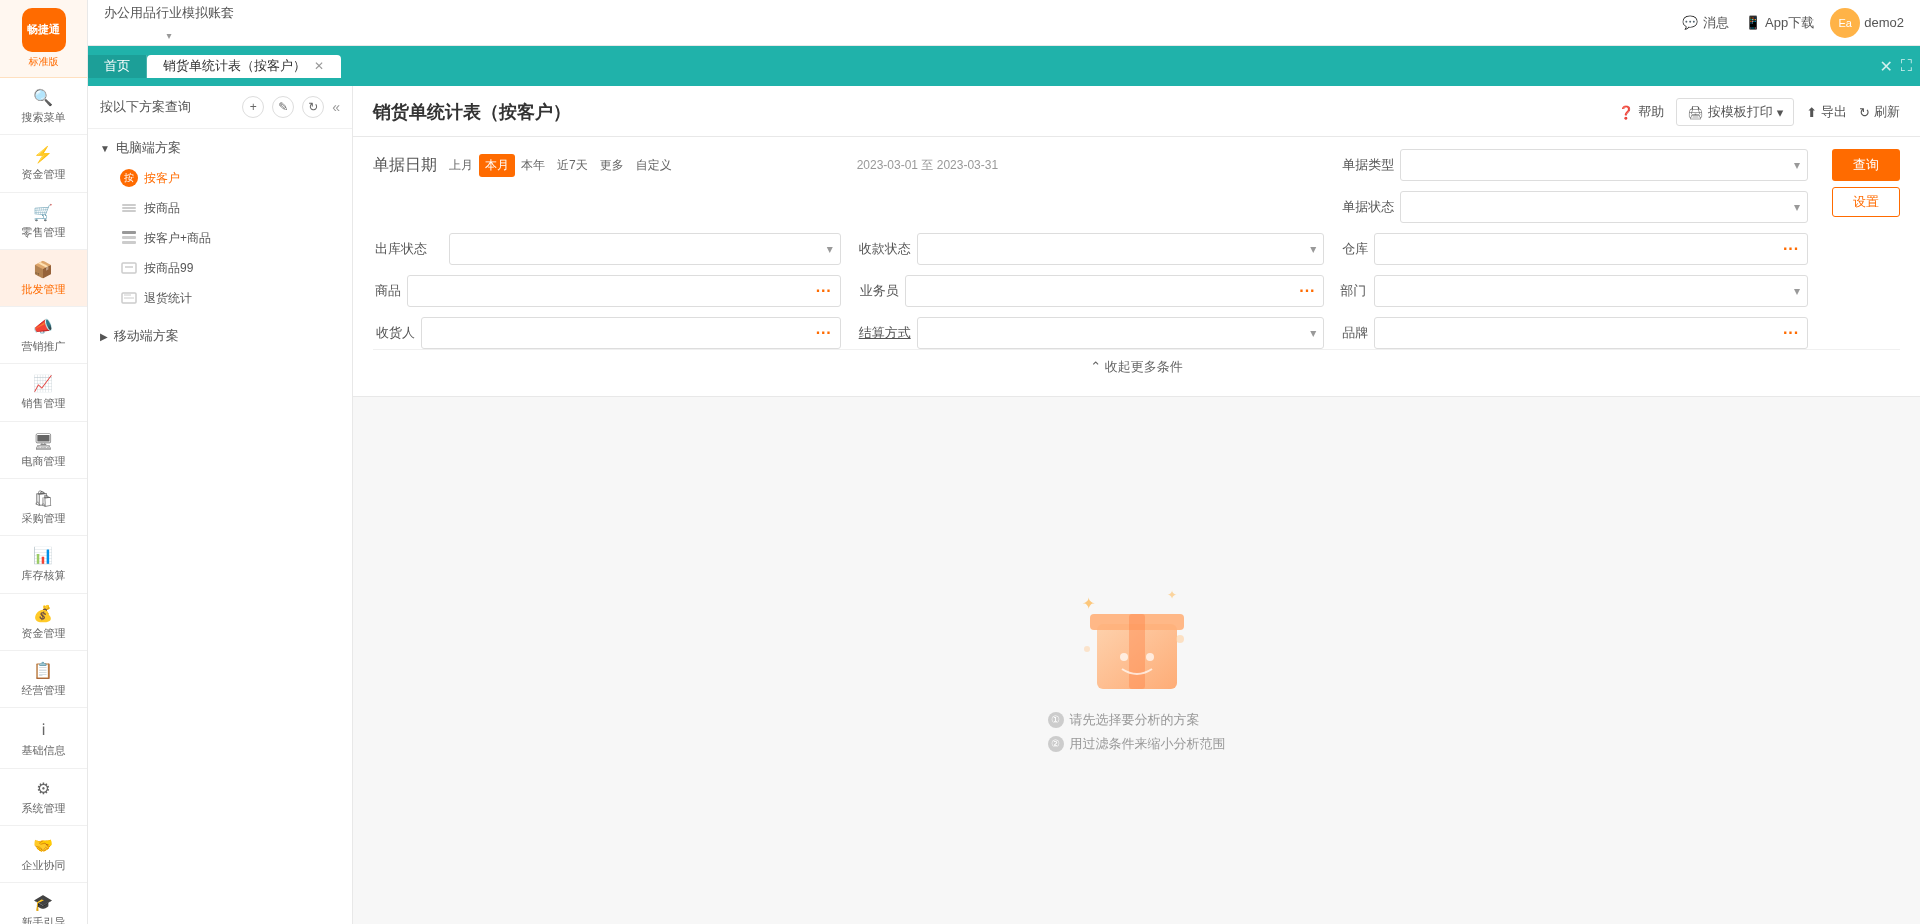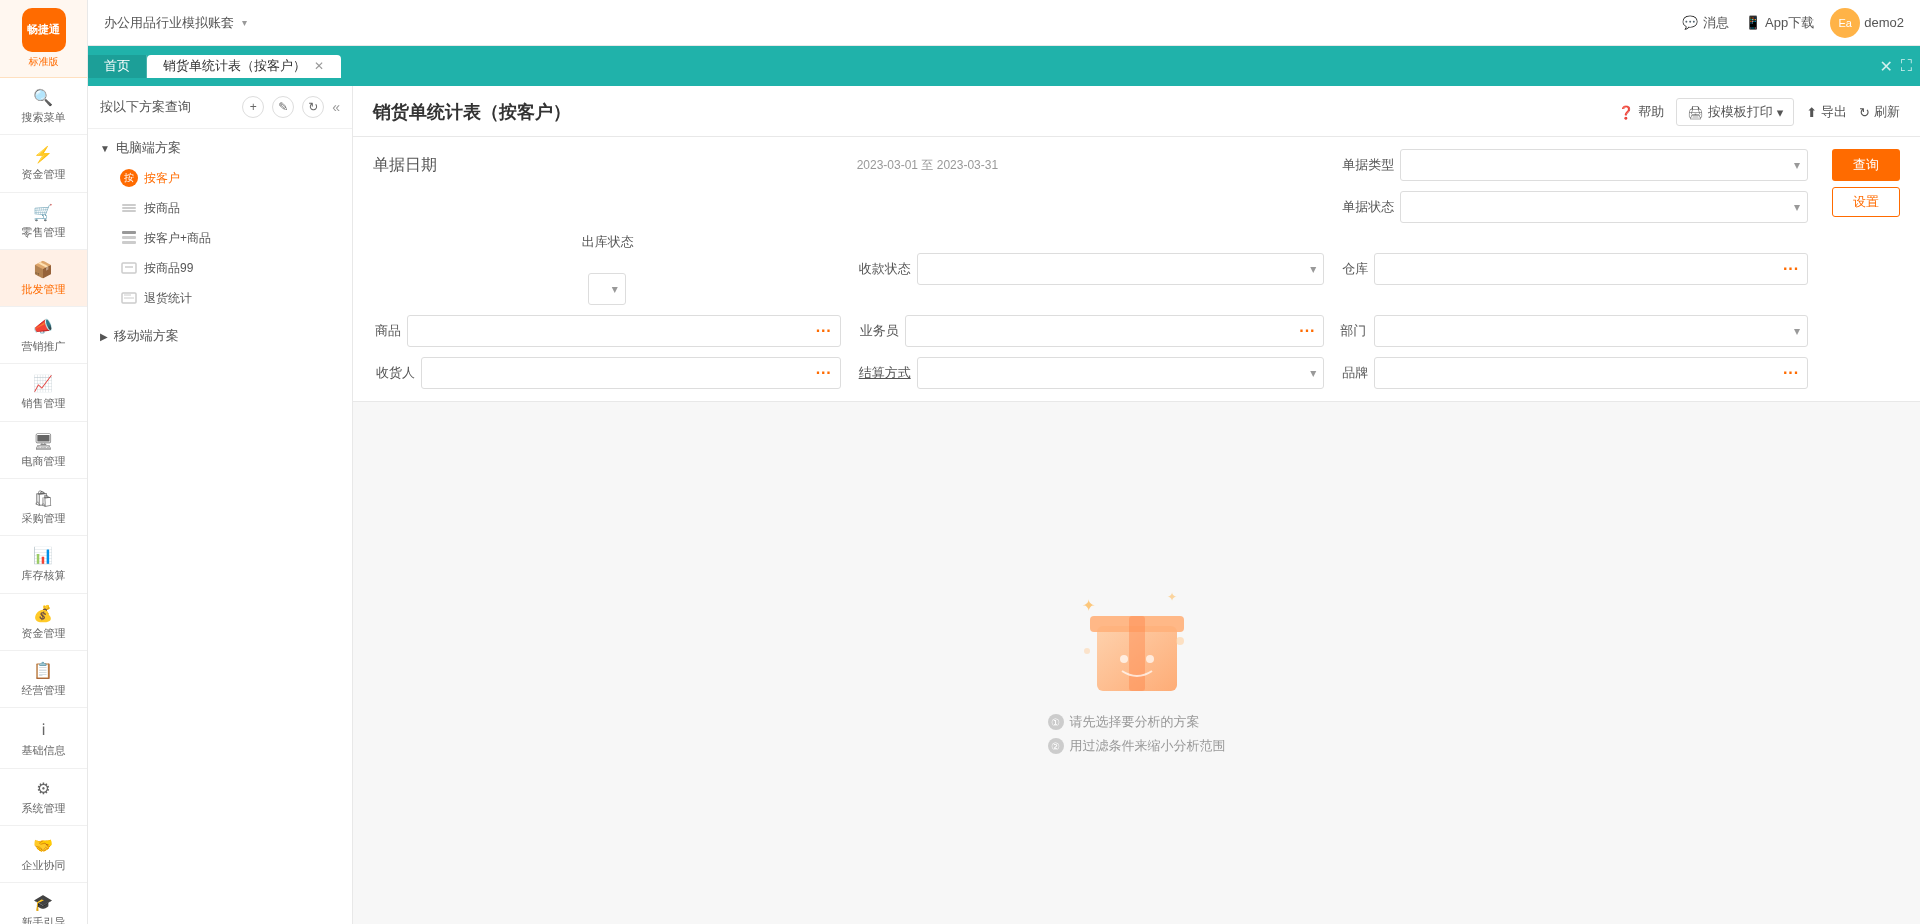--- a/index.html
+++ b/index.html
@@ -13,21 +13,21 @@
     .sidebar-item { width: 100%; padding: 10px 4px; display: flex; flex-direction: column; align-items: center; cursor: pointer; font-size: 12px; color: #666; border-bottom: 1px solid #f0f0f0; }
     .sidebar-item.active { color: #ff6b00; background: #fff0e6; }
     .sidebar-item .icon { font-size: 16px; margin-bottom: 3px; }
     .sidebar-item .label { font-size: 11px; text-align: center; line-height: 1.3; }
 
     
     .main { flex: 1; display: flex; flex-direction: column; overflow: hidden; }
 
     
     .topbar { height: 46px; background: #fff; border-bottom: 1px solid #e8e8e8; display: flex; align-items: center; padding: 0 16px; justify-content: space-between; flex-shrink: 0; }
-    .topbar-left { display: flex; align-items: center; gap: 8px; font-size: 13px; color: #555; }
+    .topbar-left { display: flex; align-items: center; gap: 8px; font-size: 13px; color: #555; flex-direction: column; }
     .topbar-left .dropdown-icon { font-size: 10px; color: #999; }
     .topbar-right { display: flex; align-items: center; gap: 16px; font-size: 13px; color: #555; }
     .topbar-right .icon-btn { display: flex; align-items: center; gap: 4px; cursor: pointer; }
     .user-avatar { width: 30px; height: 30px; border-radius: 50%; background: #ffb347; display: flex; align-items: center; justify-content: center; color: #fff; font-size: 11px; }
 
     
     .tabbar { height: 40px; background: #20b2aa; display: flex; align-items: center; padding: 0 0 0 0; flex-shrink: 0; }
     .tab { height: 23px; padding: 0 16px; display: flex; align-items: center; gap: 8px; cursor: pointer; font-size: 13px; color: rgba(255,255,255,0.85); border-right: 1px solid rgba(255,255,255,0.2); }
     .tab.home { background: rgba(0,0,0,0.1); color: #fff; }
     .tab.active { background: #fff; color: #333; border-radius: 4px 4px 0 0; }
@@ -299,20 +299,28 @@
       </div>
 
       <div class="filter-area">
         <div style="display:flex; align-items:flex-start; gap:12px;">
           <div style="flex:1;">
 
             <div style="display:grid; grid-template-columns: 1fr 1fr 1fr; gap:10px 16px; margin-bottom:10px; align-items:center;">
 
               <div style="display:flex; align-items:center; gap:6px;">
                 <span style="font-size:16px;color:#555;white-space:nowrap;">单据日期</span>
+                <div style="display:flex; align-items:center; gap:0; flex:1;">
+                  <button style="padding:3px 6px;font-size:12px;color:#666;border:none;background:none;cursor:pointer;">上月</button>
+                  <button style="padding:3px 6px;font-size:12px;color:#fff;border:none;background:#ff6b00;border-radius:3px;cursor:pointer;">本月</button>
+                  <button style="padding:3px 6px;font-size:12px;color:#666;border:none;background:none;cursor:pointer;">本年</button>
+                  <button style="padding:3px 6px;font-size:12px;color:#666;border:none;background:none;cursor:pointer;">近7天</button>
+                  <button style="padding:3px 6px;font-size:12px;color:#666;border:none;background:none;cursor:pointer;">更多</button>
+                  <button style="padding:3px 6px;font-size:12px;color:#666;border:none;background:none;cursor:pointer;">自定义</button>
+                </div>
               </div>
 
               <div style="display:flex;align-items:center;gap:6px;grid-column:span 1;">
                 <span style="font-size:12px;color:#999;">2023-03-01 至 2023-03-31</span>
               </div>
 
               <div style="display:flex;align-items:center;gap:6px;">
                 <span style="font-size:13px;color:#555;white-space:nowrap;min-width:54px;text-align:right;">单据类型</span>
                 <div style="flex:1;position:relative;">
                   <div style="width:100%;height:32px;border:1px solid #ddd;border-radius:3px;padding:0 28px 0 8px;font-size:13px;color:#333;background:#fff;display:flex;align-items:center;cursor:pointer;">
@@ -328,21 +336,21 @@
                 <span style="font-size:13px;color:#555;white-space:nowrap;min-width:54px;text-align:right;">单据状态</span>
                 <div style="flex:1;position:relative;">
                   <div style="width:100%;height:32px;border:1px solid #ddd;border-radius:3px;padding:0 28px 0 8px;font-size:13px;color:#333;background:#fff;display:flex;align-items:center;cursor:pointer;">
                   </div>
                   <span style="position:absolute;right:8px;top:50%;transform:translateY(-50%);color:#999;pointer-events:none;font-size:12px;">▾</span>
                 </div>
               </div>
             </div>
 
             <div style="display:grid;grid-template-columns:1fr 1fr 1fr;gap:10px 16px;margin-bottom:10px;align-items:center;">
-              <div style="display:flex;align-items:center;gap:22px;flex-direction:column;">
+              <div style="display:flex;align-items:center;gap:22px;">
                 <span style="font-size:13px;color:#555;white-space:nowrap;min-width:54px;text-align:right;">出库状态</span>
                 <div style="flex:1;position:relative;">
                   <div style="width:100%;height:32px;border:1px solid #ddd;border-radius:3px;padding:0 28px 0 8px;font-size:13px;color:#333;background:#fff;display:flex;align-items:center;cursor:pointer;">
                   </div>
                   <span style="position:absolute;right:8px;top:50%;transform:translateY(-50%);color:#999;pointer-events:none;font-size:12px;">▾</span>
                 </div>
               </div>
               <div style="display:flex;align-items:center;gap:6px;">
                 <span style="font-size:13px;color:#555;white-space:nowrap;min-width:54px;text-align:right;">收款状态</span>
                 <div style="flex:1;position:relative;">
@@ -405,20 +413,24 @@
               </div>
             </div>
           </div>
 
           <div class="query-btns">
             <button class="btn-query">查询</button>
             <button class="btn-settings">设置</button>
           </div>
         </div>
 
+        <div class="collapse-more">
+          <span>⌃</span>
+          <span>收起更多条件</span>
+        </div>
       </div>
 
       <div class="empty-state">
         <div style="position:relative;width:130px;height:130px;">
           
           <svg width="130" height="130" viewBox="0 0 130 130">
             <defs>
               <linearGradient id="boxGrad" x1="0%" y1="0%" x2="100%" y2="100%">
                 <stop offset="0%" style="stop-color:#ffcba0"></stop>
                 <stop offset="100%" style="stop-color:#ff9f60"></stop>

